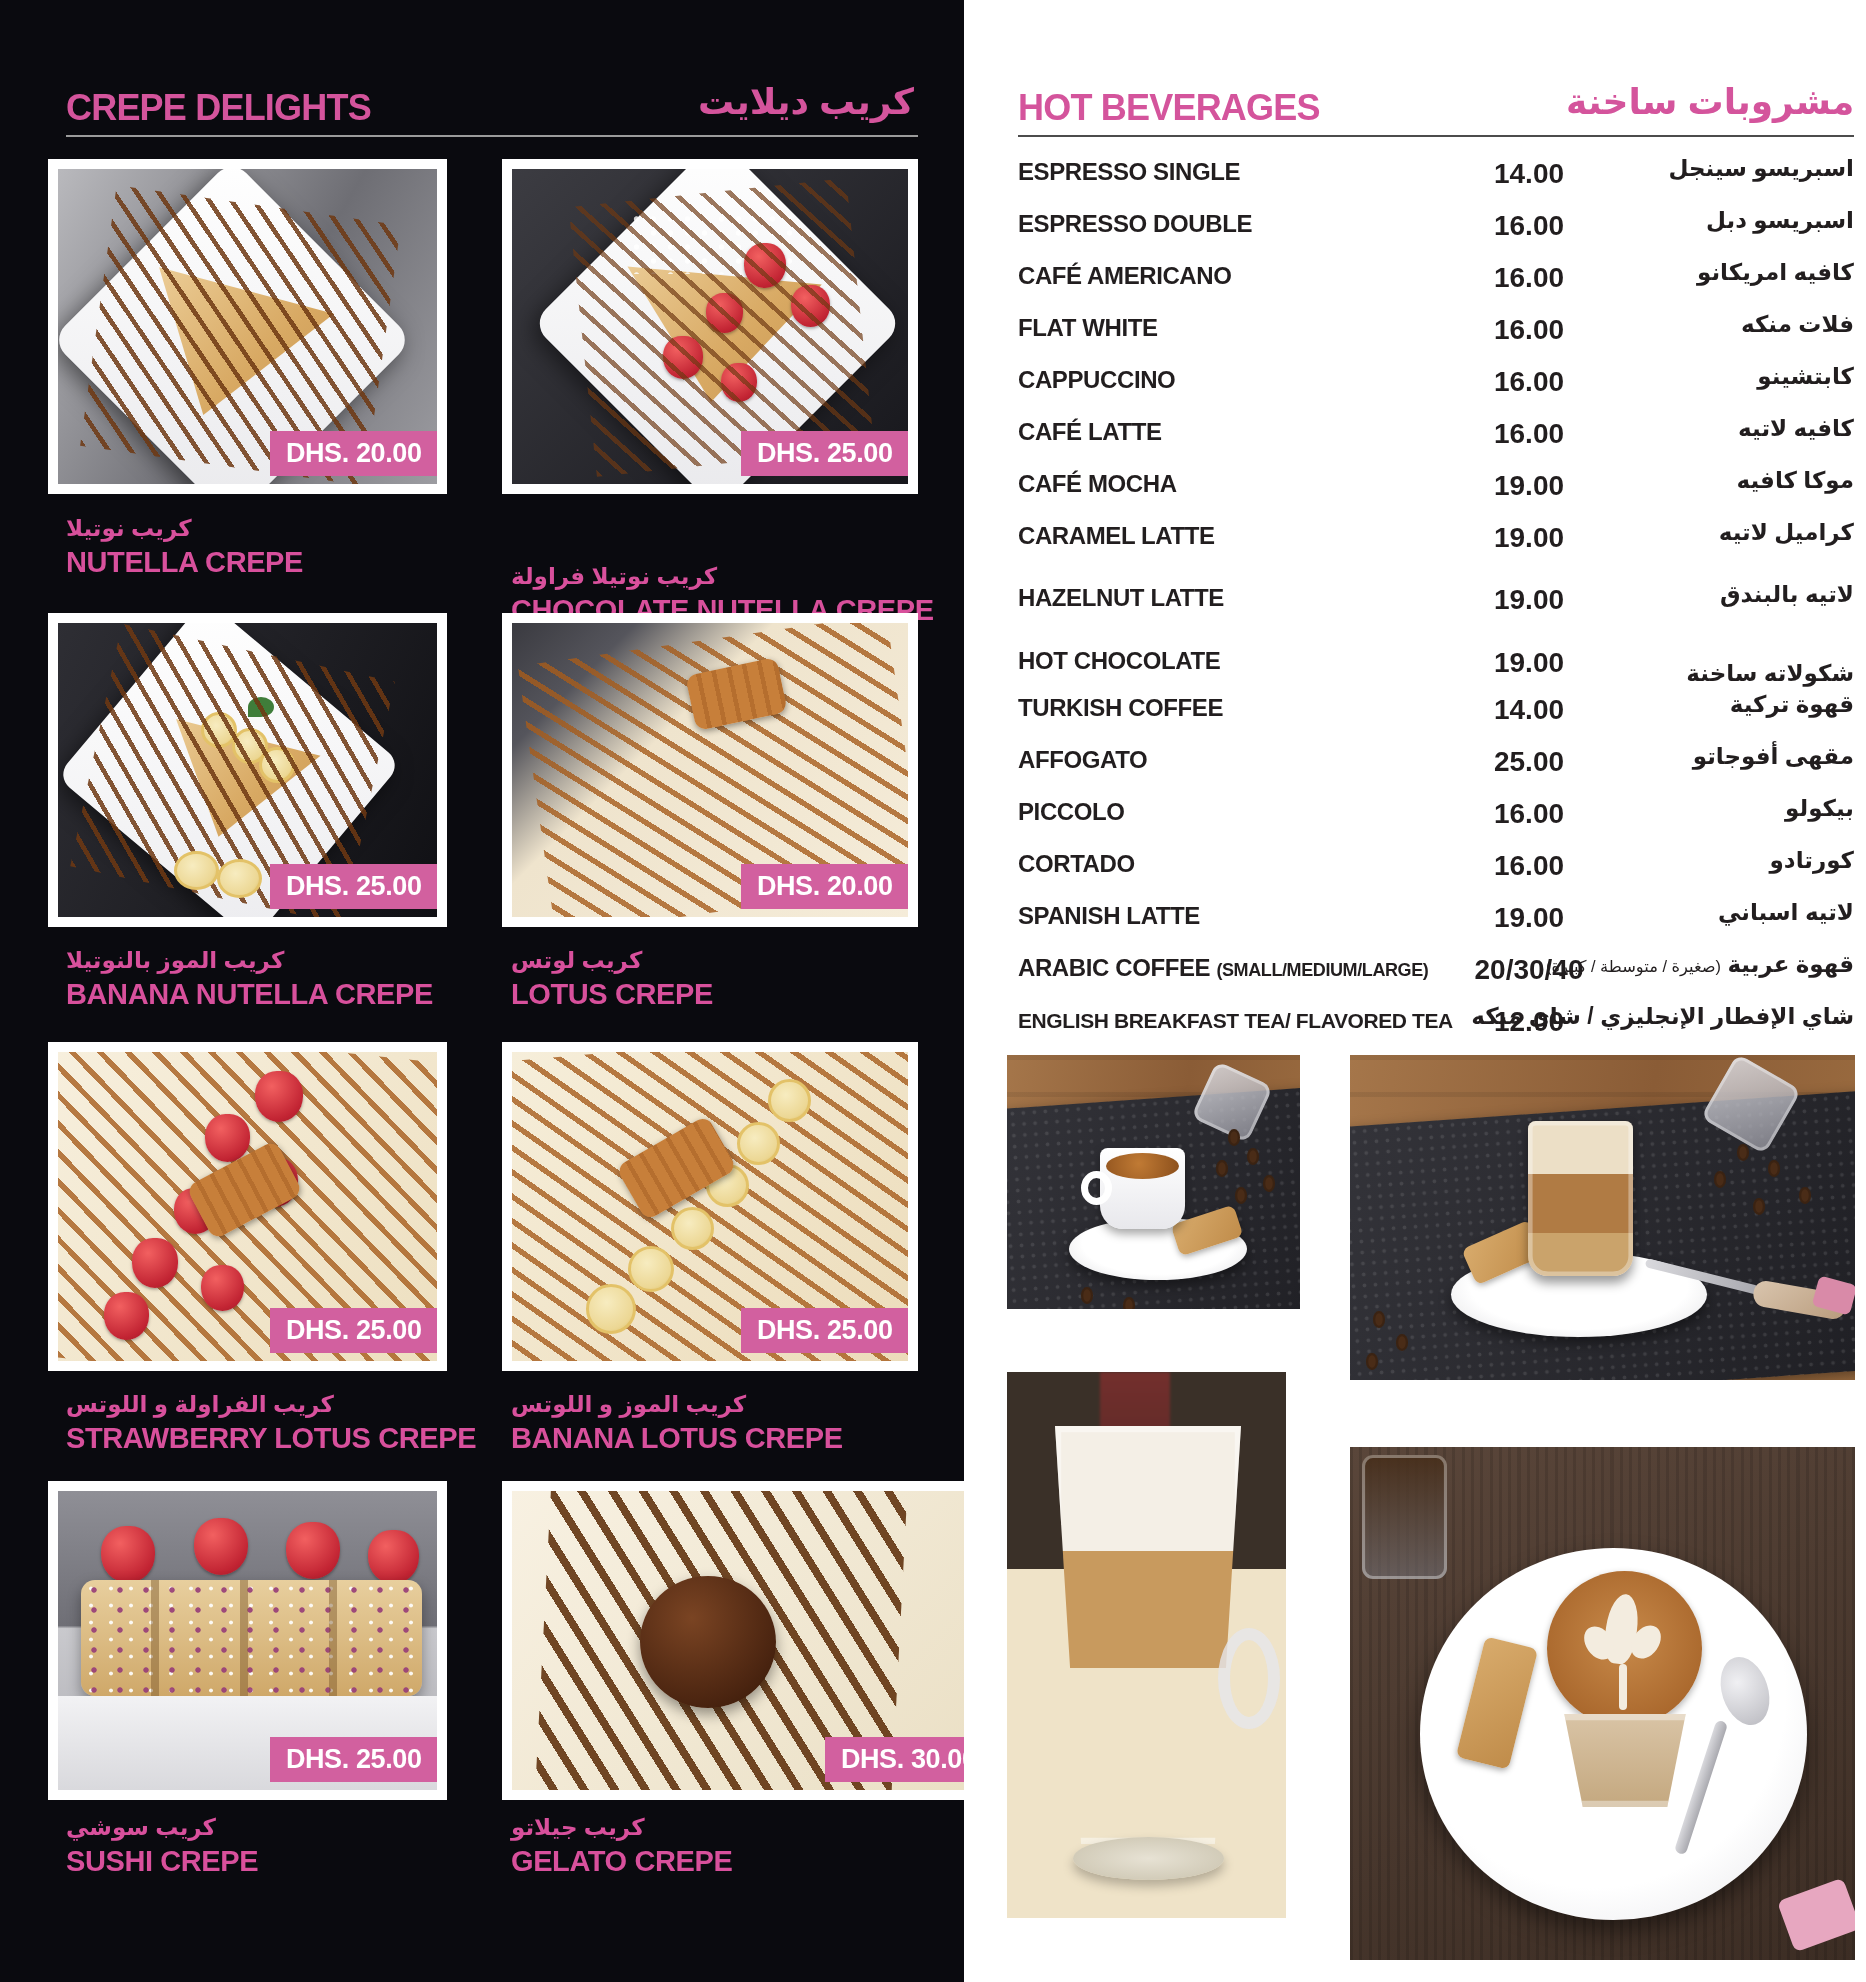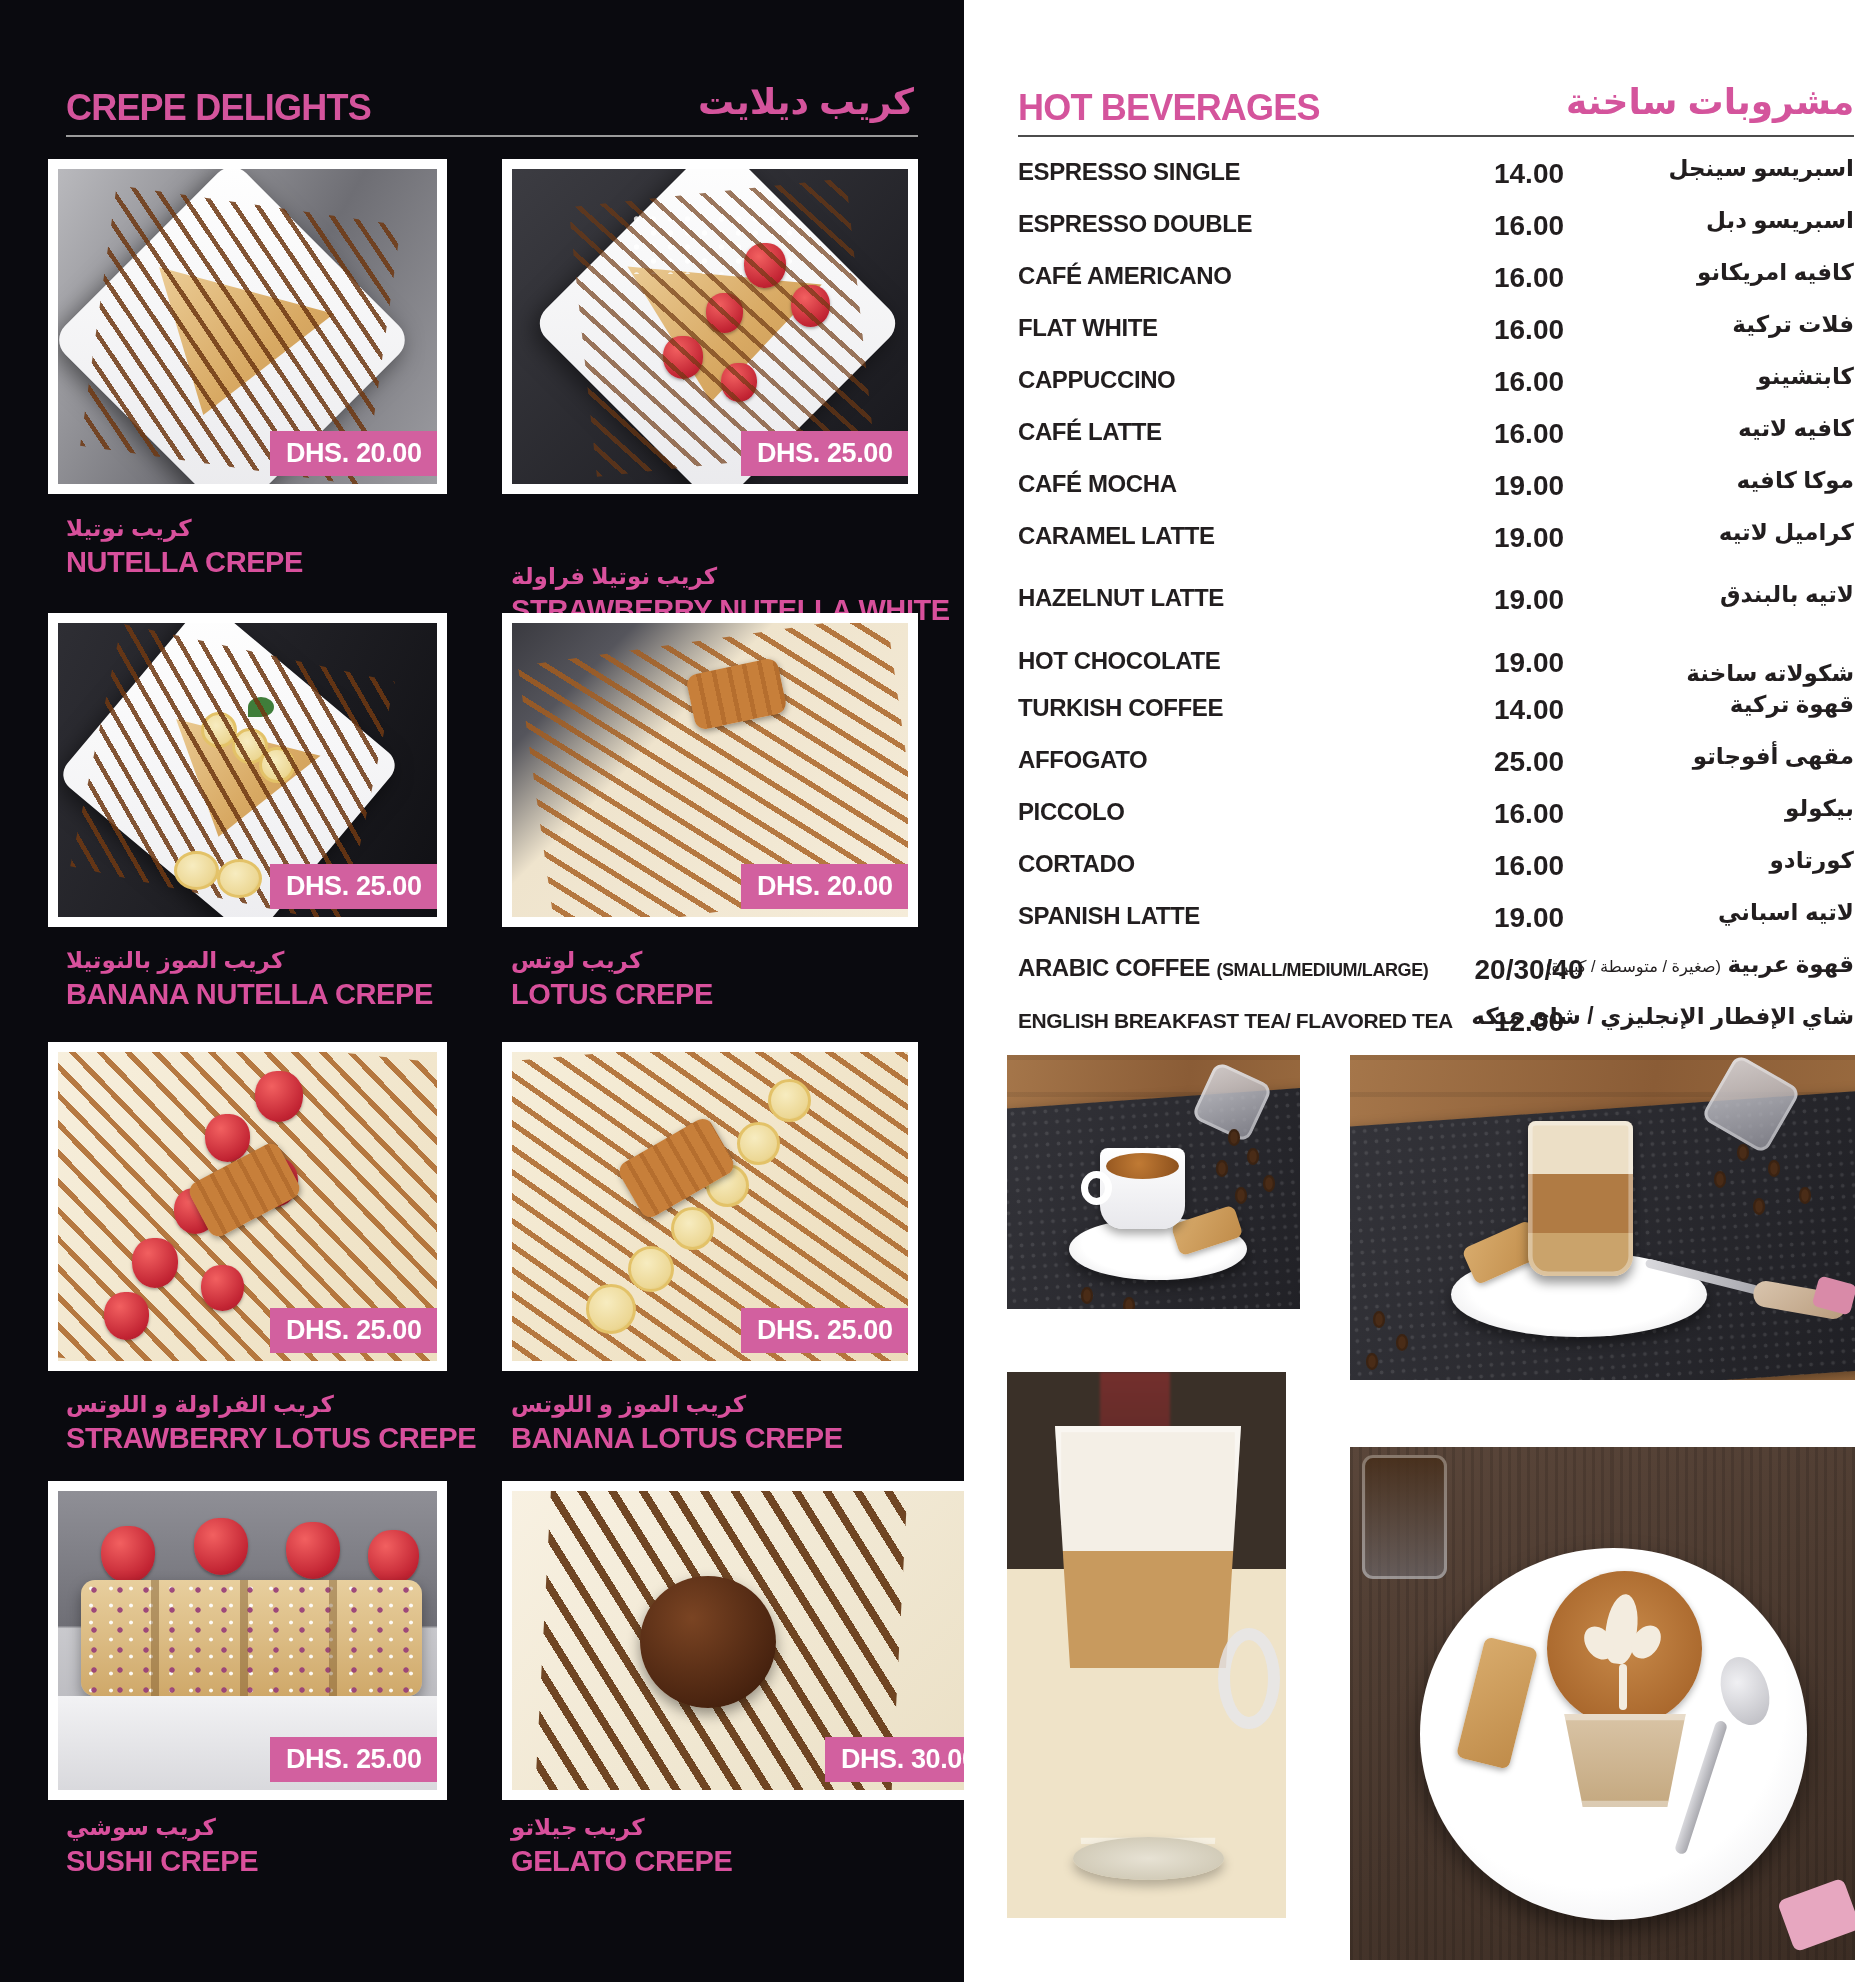--- a/index.html
+++ b/index.html
@@ -86,21 +86,21 @@
       <div class="abs drizzle-choco" style="left:70px;top:23px;width:279px;height:271px;transform:rotate(-6deg);opacity:.8;"></div>
       <div class="badge">DHS. 25.00</div>
     </div>
   </div>
   <div class="lbl" style="left:66px;top:513px;">
     <div class="ar">كريب نوتيلا</div>
     <div class="en">NUTELLA  CREPE</div>
   </div>
   <div class="lbl" style="left:511px;top:533px;margin-top:28px;">
     <div class="ar">كريب نوتيلا فراولة</div>
-    <div class="en">STRAWBERRY NUTELLA WHITE</div>
+    <div class="en">CHOCOLATE NUTELLA CREPE</div>
   </div>
 
   <div class="card" style="left:48px;top:613px;width:399px;height:314px;">
     <div class="photo" style="background:linear-gradient(115deg,#2e2e34,#101014);">
       <div class="plate-square" style="left:43px;top:31px;width:256px;height:232px;transform:rotate(40deg);"></div>
       <div class="crepe" style="left:101px;top:74px;width:170px;height:147px;clip-path:polygon(10% 15%,95% 40%,35% 95%);"></div>
       <div class="banana" style="left:143px;top:89px;width:36px;height:36px;"></div>
       <div class="banana" style="left:174px;top:105px;width:36px;height:36px;"></div>
       <div class="banana" style="left:201px;top:124px;width:36px;height:36px;"></div>
       <div class="abs" style="left:190px;top:74px;width:26px;height:20px;border-radius:50% 50% 50% 0;background:#3f7d3a;"></div>
@@ -214,21 +214,21 @@
       <span class="bev-ar">اسبريسو دبل</span>
     </div>
     <div class="bev-row">
       <span class="bev-name">CAFÉ AMERICANO</span>
       <span class="bev-price">16.00</span>
       <span class="bev-ar">كافيه امريكانو</span>
     </div>
     <div class="bev-row">
       <span class="bev-name">FLAT WHITE</span>
       <span class="bev-price">16.00</span>
-      <span class="bev-ar">فلات تركية</span>
+      <span class="bev-ar">فلات منكه</span>
     </div>
     <div class="bev-row">
       <span class="bev-name">CAPPUCCINO</span>
       <span class="bev-price">16.00</span>
       <span class="bev-ar">كابتشينو</span>
     </div>
     <div class="bev-row">
       <span class="bev-name">CAFÉ LATTE</span>
       <span class="bev-price">16.00</span>
       <span class="bev-ar">كافيه لاتيه</span>

